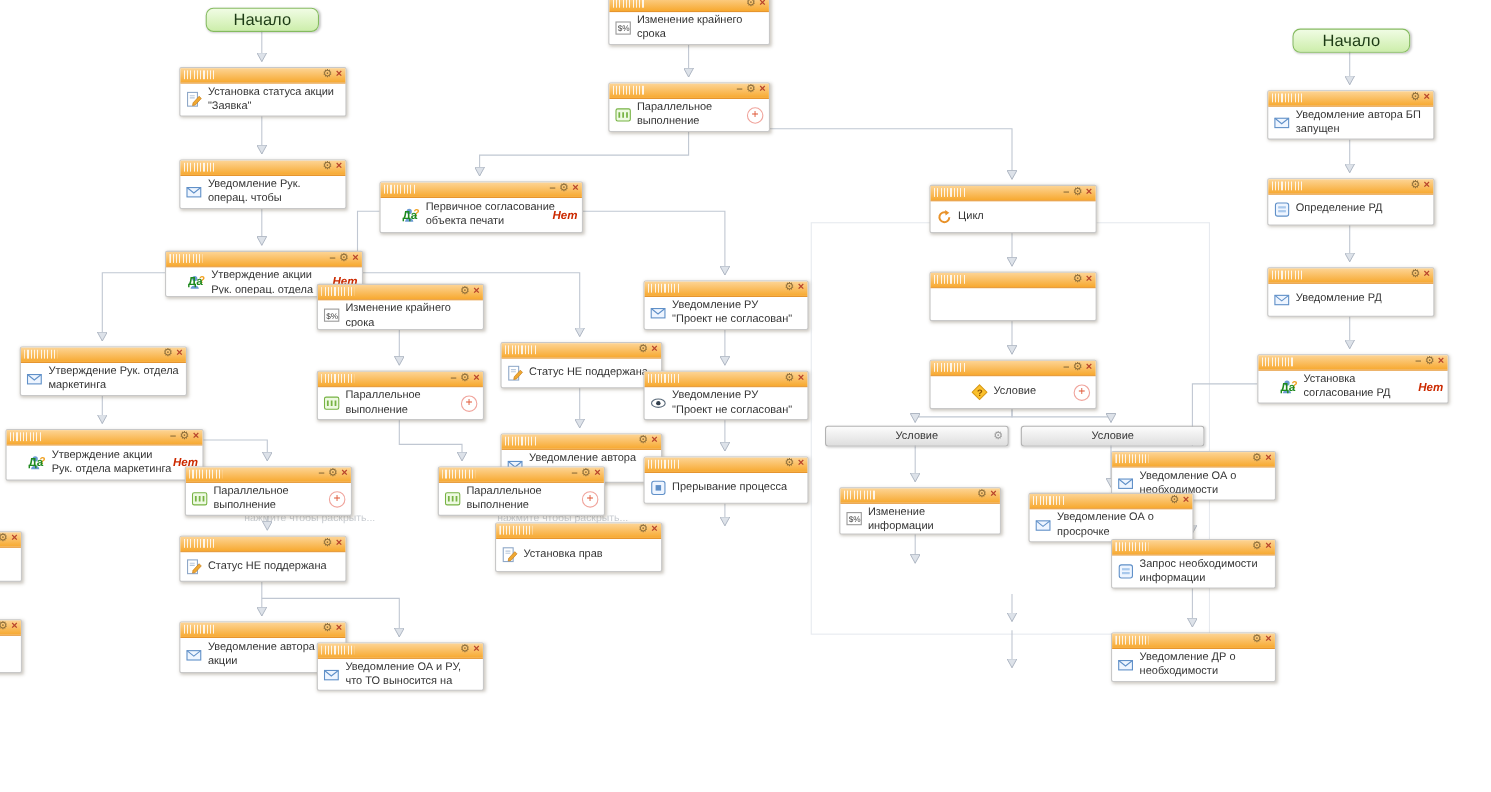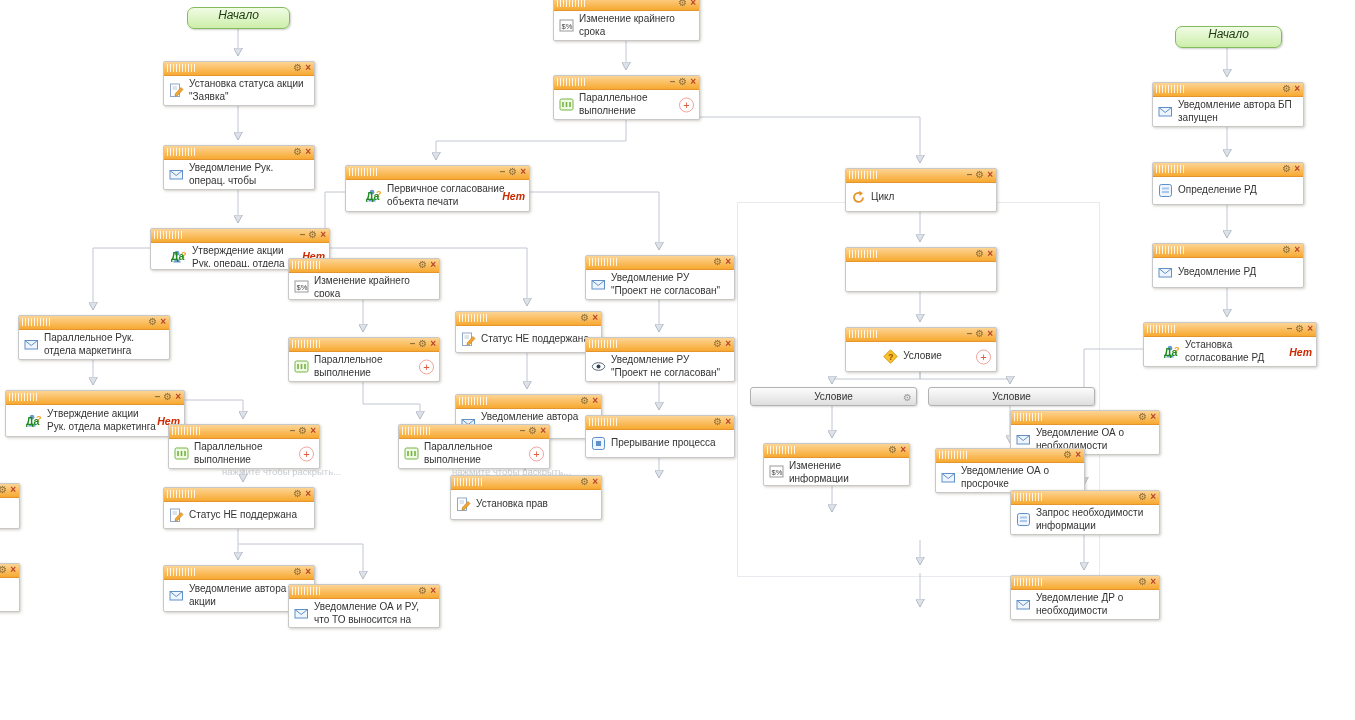--- a/index.html
+++ b/index.html
@@ -25,24 +25,24 @@
   .cond .body{padding-left:21px;padding-right:24px;}
   .par .body{padding-right:22px;justify-content:center;}
   .nicon{flex:0 0 16px;height:15px;margin-right:4px;}
   .nlabel{font-size:10px;color:#333;line-height:1.25;max-height:100%;overflow:hidden;}
   .yn{position:absolute;top:50%;transform:translateY(-50%);font-size:10.5px;font-weight:bold;}
   .yes{left:20px;color:var(--yes,#1f8a1f);}
   .no{right:4px;color:var(--no,#cc2a00);font-style:italic;}
   .plus-btn{position:absolute;right:5px;top:50%;transform:translateY(-50%);
     width:13px;height:13px;border:1px solid #f0a49c;border-radius:50%;background:#fff;
     color:#e05a3a;font-size:11px;line-height:12px;text-align:center;cursor:pointer;}
-  .start-node{position:absolute;display:flex;align-items:flex-start;justify-content:center;
+  .start-node{position:absolute;display:flex;align-items:center;justify-content:center;
     border:1px solid var(--start-border,#84bb5e);border-radius:7px;
     background:linear-gradient(180deg,var(--start-from,#f0fce4),var(--start-to,#cdeeab));
-    font-size:12px;color:#1c3a14;box-shadow:1px 1px 2px rgba(0,0,0,.2);font-style:italic;}
+    font-size:15px;color:#1c3a14;box-shadow:1px 1px 2px rgba(0,0,0,.2);}
   .start-label{pointer-events:none;}
   .branch-bar{position:absolute;display:flex;align-items:center;justify-content:center;
     border:1px solid #b2b2b2;border-radius:3px;background:linear-gradient(180deg,#fcfcfc,#dedede);
     font-size:10px;color:#333;box-shadow:1px 1px 2px rgba(0,0,0,.15);}
   .branch-gear{position:absolute;right:4px;top:50%;transform:translateY(-50%);
     font-size:10px;color:#9a9a9a;cursor:pointer;}
 </style>
 </head>
 <body>
 
@@ -179,21 +179,21 @@
           <div class="controls">
             <div class="ctrl ctrl-settings">⚙</div>
             <div class="ctrl ctrl-close">×</div>
           </div>
         </div>
         <div class="body">
           <div class="nicon"><svg width="15" height="15" viewBox="0 0 15 15">
               <rect x="1" y="3.5" width="12.5" height="8.5" fill="#eef5ff" stroke="#6090c8"></rect>
               <path d="M1 3.5 L7.2 8.5 L13.5 3.5" fill="none" stroke="#6090c8"></path>
             </svg></div>
-          <div class="nlabel">Параллельное Рук. отдела маркетинга</div>
+          <div class="nlabel">Утверждение Рук. отдела маркетинга</div>
         </div>
       </div>
       <div class="node cond" style="left: 5px; top: 390px; width: 178px; height: 45px;">
         <div class="titlebar">
           <div class="grip"></div>
           <div class="controls">
             <div class="ctrl ctrl-minimize">–</div>
             <div class="ctrl ctrl-settings">⚙</div>
             <div class="ctrl ctrl-close">×</div>
           </div>

